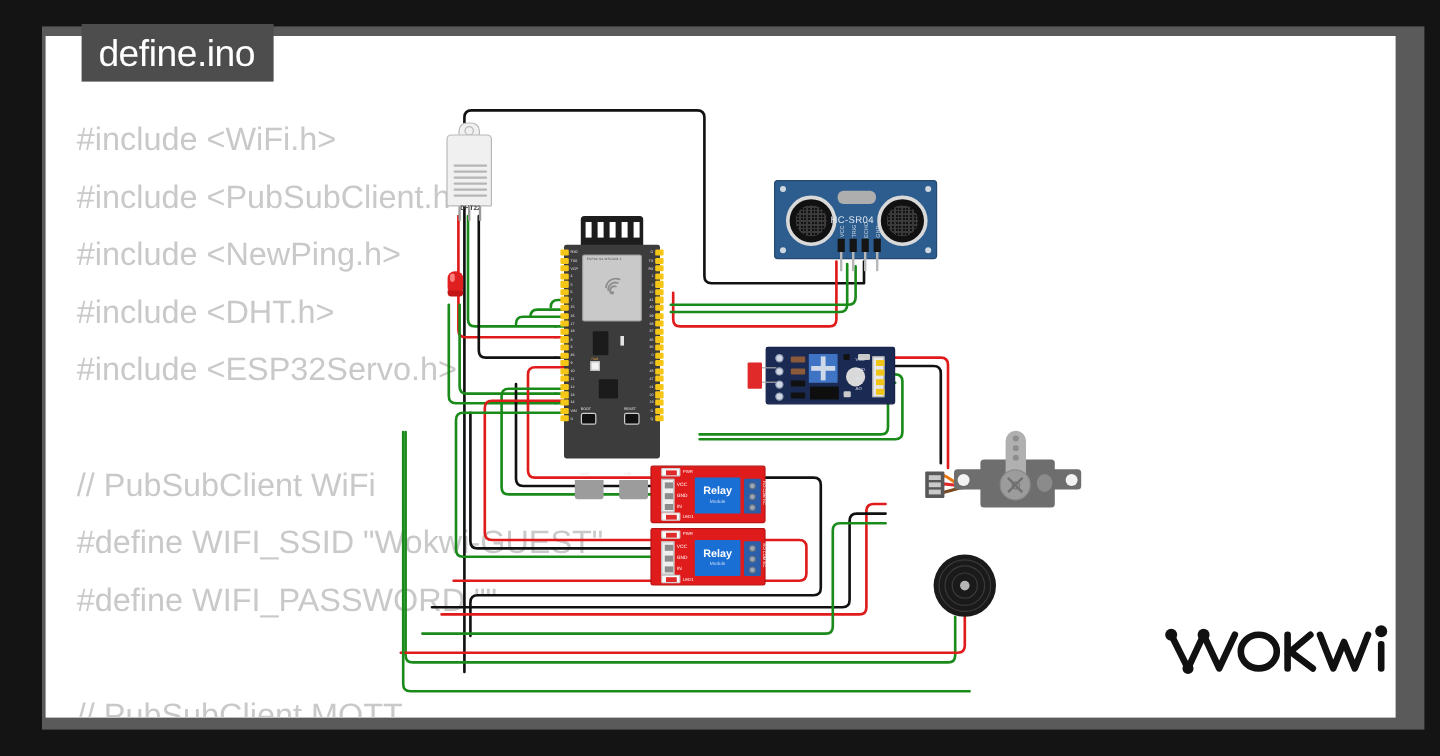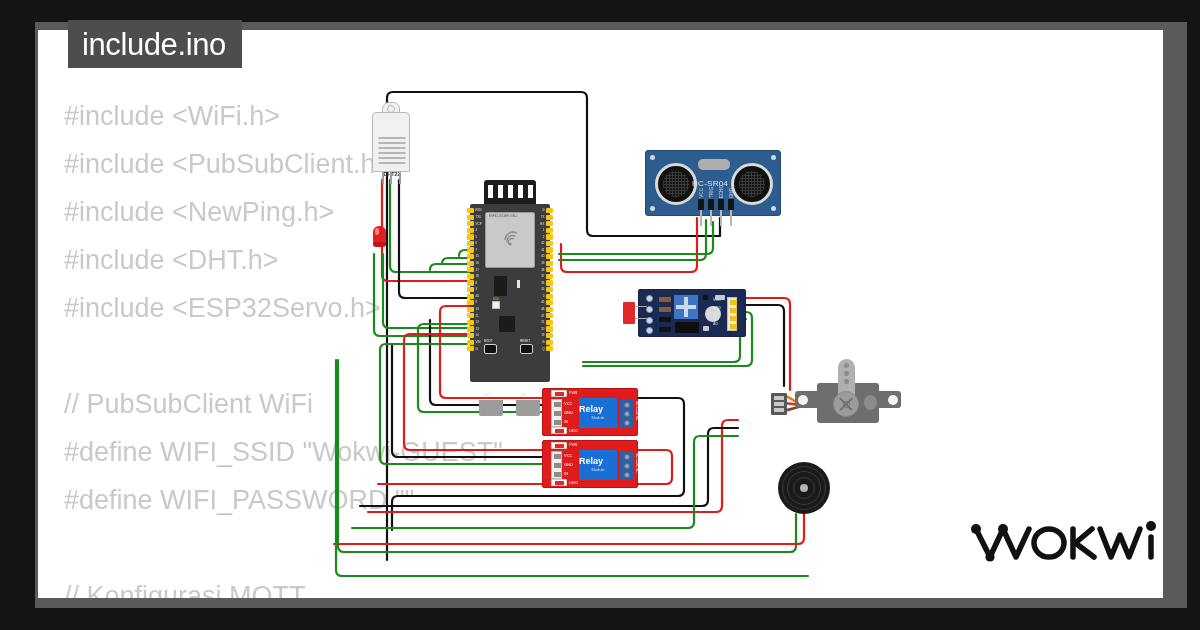--- a/index.html
+++ b/index.html
@@ -105,21 +105,21 @@
   .mq .hdr i { position:absolute; left:1.5px; width:7px; height:5px; background:#f0c419; }
   .mq .pn { position:absolute; left:74px; font-size:3.6px; color:#e3e8f2; }
   .mq .pad { position:absolute; left:7px; width:7px; height:7px; border-radius:50%; background:#cfd6e4; border:1.4px solid #8e9ab2; }
   .mq-ldr { position:absolute; left:-16px; top:12px; width:12px; height:22px; background:#e02a2a; border-radius:1px; }
   .mq-ldr-leg { position:absolute; left:-4px; width:12px; height:1.4px; background:#a9a9a9; }
 
   
   .relay { width:96px; height:48px; background:#e01b1b; border:1px solid #b71414; border-radius:2px; }
   .relay.r1 { left:504px; top:358px; } .relay.r2 { left:504px; top:410px; }
   .relay .blue { position:absolute; left:36px; top:9px; width:38px; height:30px; background:#1a6fd4; border-radius:1px; }
-  .relay .blue b { position:absolute; left:0; right:0; top:6px; font-size:9px; color:#fff; font-weight:bold; }
+  .relay .blue b { position:absolute; left:0; right:0; top:6px; text-align:center; font-size:9px; color:#fff; font-weight:bold; }
   .relay .blue s { position:absolute; left:0; right:0; top:17px; text-align:center; font-size:4px; color:#c9dcf5; text-decoration:none; }
   .relay .hdr { position:absolute; left:8px; top:10px; width:11px; height:28px; background:#efefef; border:1px solid #bdbdbd; }
   .relay .hdr i { position:absolute; left:2px; width:7px; height:5px; background:#8c8c8c; }
   .relay .pl { position:absolute; left:21px; font-size:4px; color:#ffffff; }
   .relay .tb { position:absolute; left:77px; top:10px; width:14px; height:29px; background:#2b5faa; border-radius:1px; }
   .relay .tb i { position:absolute; left:4px; width:6px; height:6px; border-radius:50%; background:#9aa7b8; border:1px solid #5e6c80; }
   .relay .tbl { position:absolute; left:92px; top:12px; font-size:3.4px; color:#ffffff;
                 writing-mode:vertical-rl; }
   .relay .ledw { position:absolute; width:16px; height:7px; background:#ffffff; border:1px solid #d0d0d0; border-radius:1px; }
   .relay .ledw i { position:absolute; left:3px; top:1px; width:9px; height:4px; background:#e02a2a; }
@@ -167,21 +167,21 @@
       <div class="ln">#include &lt;WiFi.h&gt;</div>
       <div class="ln">#include &lt;PubSubClient.h&gt;</div>
       <div class="ln">#include &lt;NewPing.h&gt;</div>
       <div class="ln">#include &lt;DHT.h&gt;</div>
       <div class="ln">#include &lt;ESP32Servo.h&gt;</div>
       <div class="ln blank"></div>
       <div class="ln">// PubSubClient WiFi</div>
       <div class="ln">#define WIFI_SSID "Wokwi-GUEST"</div>
       <div class="ln">#define WIFI_PASSWORD ""</div>
       <div class="ln blank"></div>
-      <div class="ln">// Konfigurasi MQTT</div>
+      <div class="ln">// PubSubClient MQTT</div>
     </div>
 
     <svg class="wires" viewBox="0 0 1125 568">
       <g fill="none" stroke-linecap="round" stroke-linejoin="round" stroke-width="2.2">
 
         <path d="M349 530 L349 68 Q349 62 355 62 L543 62 Q549 62 549 68 L549 200 Q549 206 555 206 L682 206 L682 188" stroke="#111"></path>
 
         <path d="M344 150 L344 245 Q344 251 350 251 L425 251" stroke="#e01b1b"></path>
         <path d="M352 150 L352 236 Q352 242 358 242 L425 242" stroke="#1a8a1a"></path>
         <path d="M361 150 L361 262 Q361 268 367 268 L425 268" stroke="#111"></path>
@@ -609,16 +609,16 @@
             <circle cx="20" cy="42" r="4.6"></circle>
           <circle cx="33" cy="14" r="5"></circle>
             <circle cx="181" cy="11" r="5"></circle>
         </g>
       </svg>
 
     </div>
   </div>
 
   <div class="tab">
-    <span>include.ino</span>
+    <span>define.ino</span>
   </div>
 
 </div>
 
 </body></html>

